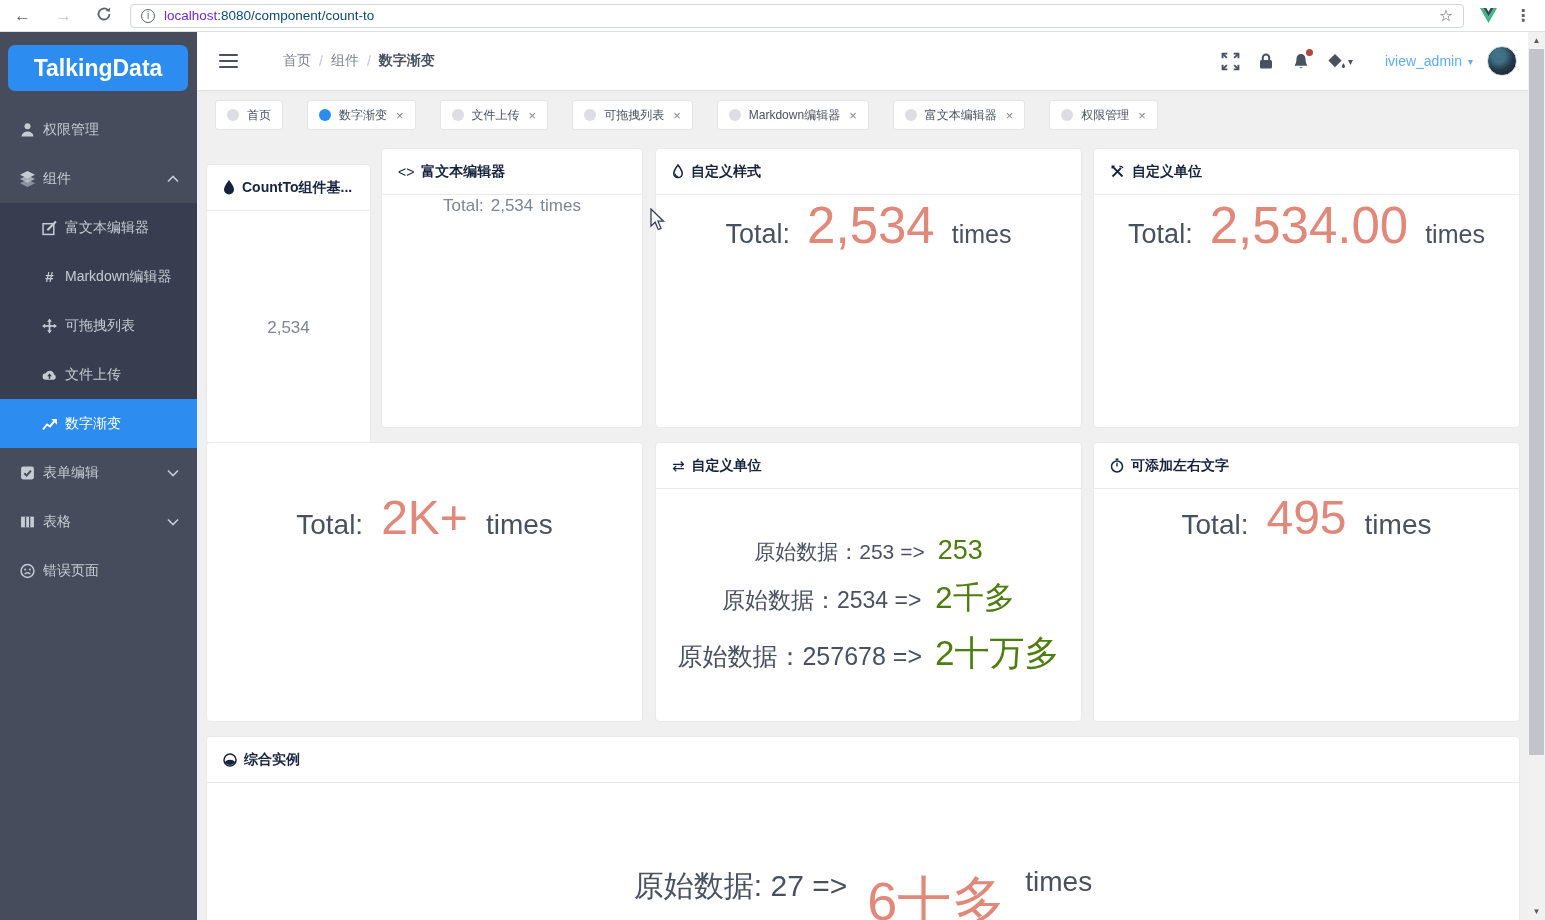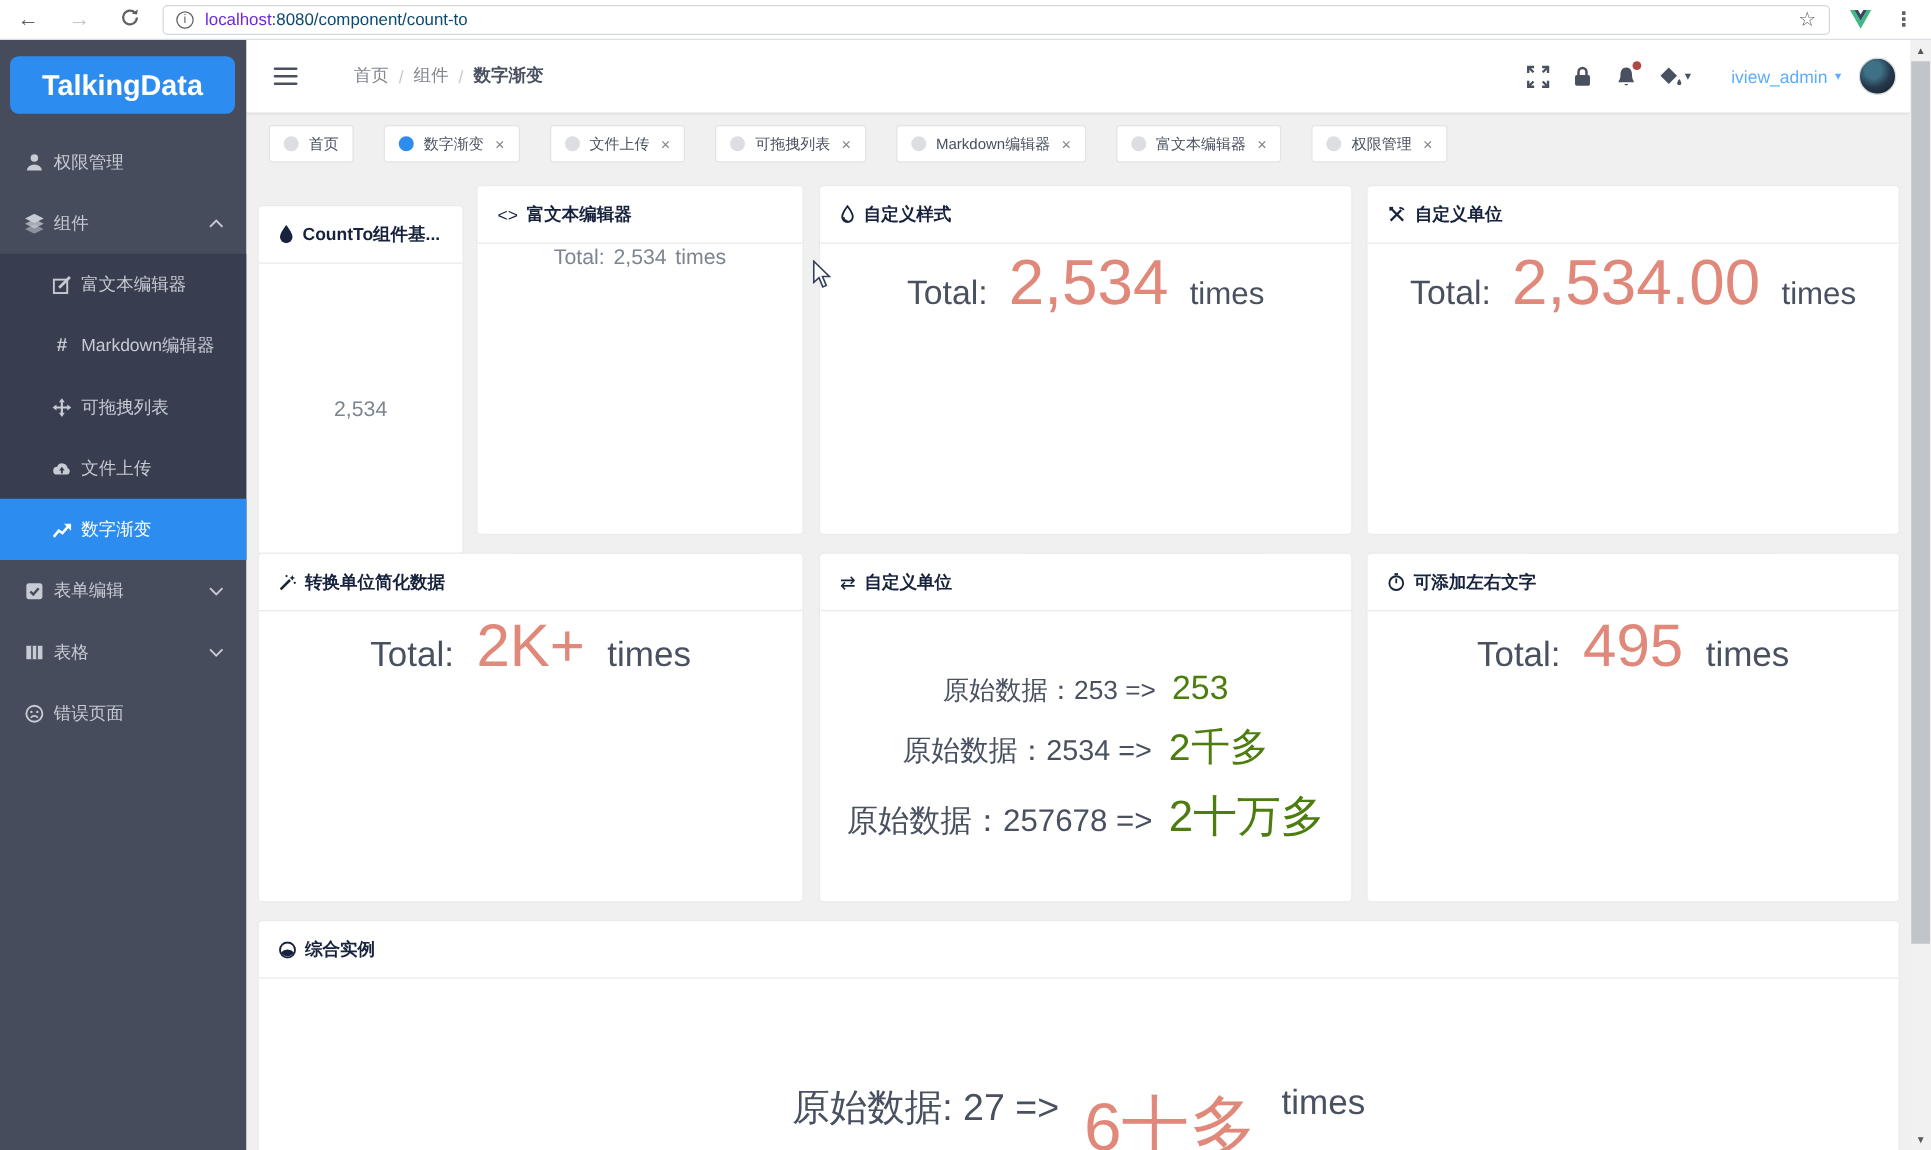--- a/index.html
+++ b/index.html
@@ -375,31 +375,20 @@
     <span>自定义单位</span>
   </div>
   <div class="card-body baseline">
     <span class="pfx sz1-pfx">Total:</span>
     <span class="cnum sz1-num">2,534.00</span>
     <span class="sz1-sfx">times</span>
   </div>
 </div>
 
 <div class="card c-simplify">
-  <div class="card-head">
-    <span class="ci">
-        <svg width="14" height="14" viewBox="0 0 14 14">
-          <line x1="1.5" y1="12.5" x2="9" y2="5" stroke="#17233d" stroke-width="2"></line>
-          <path d="M10.8 1 l.7 1.6 1.6.7 -1.6.7 -.7 1.6 -.7-1.6 -1.6-.7 1.6-.7 Z" fill="#17233d"></path>
-          <circle cx="12.8" cy="7.2" r="0.9" fill="#17233d"></circle>
-          <circle cx="6.2" cy="1.8" r="0.9" fill="#17233d"></circle>
-        </svg>
-      </span>
-    <span>转换单位简化数据</span>
-  </div>
   <div class="card-body baseline">
     <span class="pfx sz2-pfx">Total:</span>
     <span class="cnum sz2-num">2K+</span>
     <span class="sz2-sfx">times</span>
   </div>
 </div>
 
 <div class="card c-unit">
   <div class="card-head">
     <span class="ci" style="font-weight:normal;color:#17233d;font-size:15px;">⇄</span>

